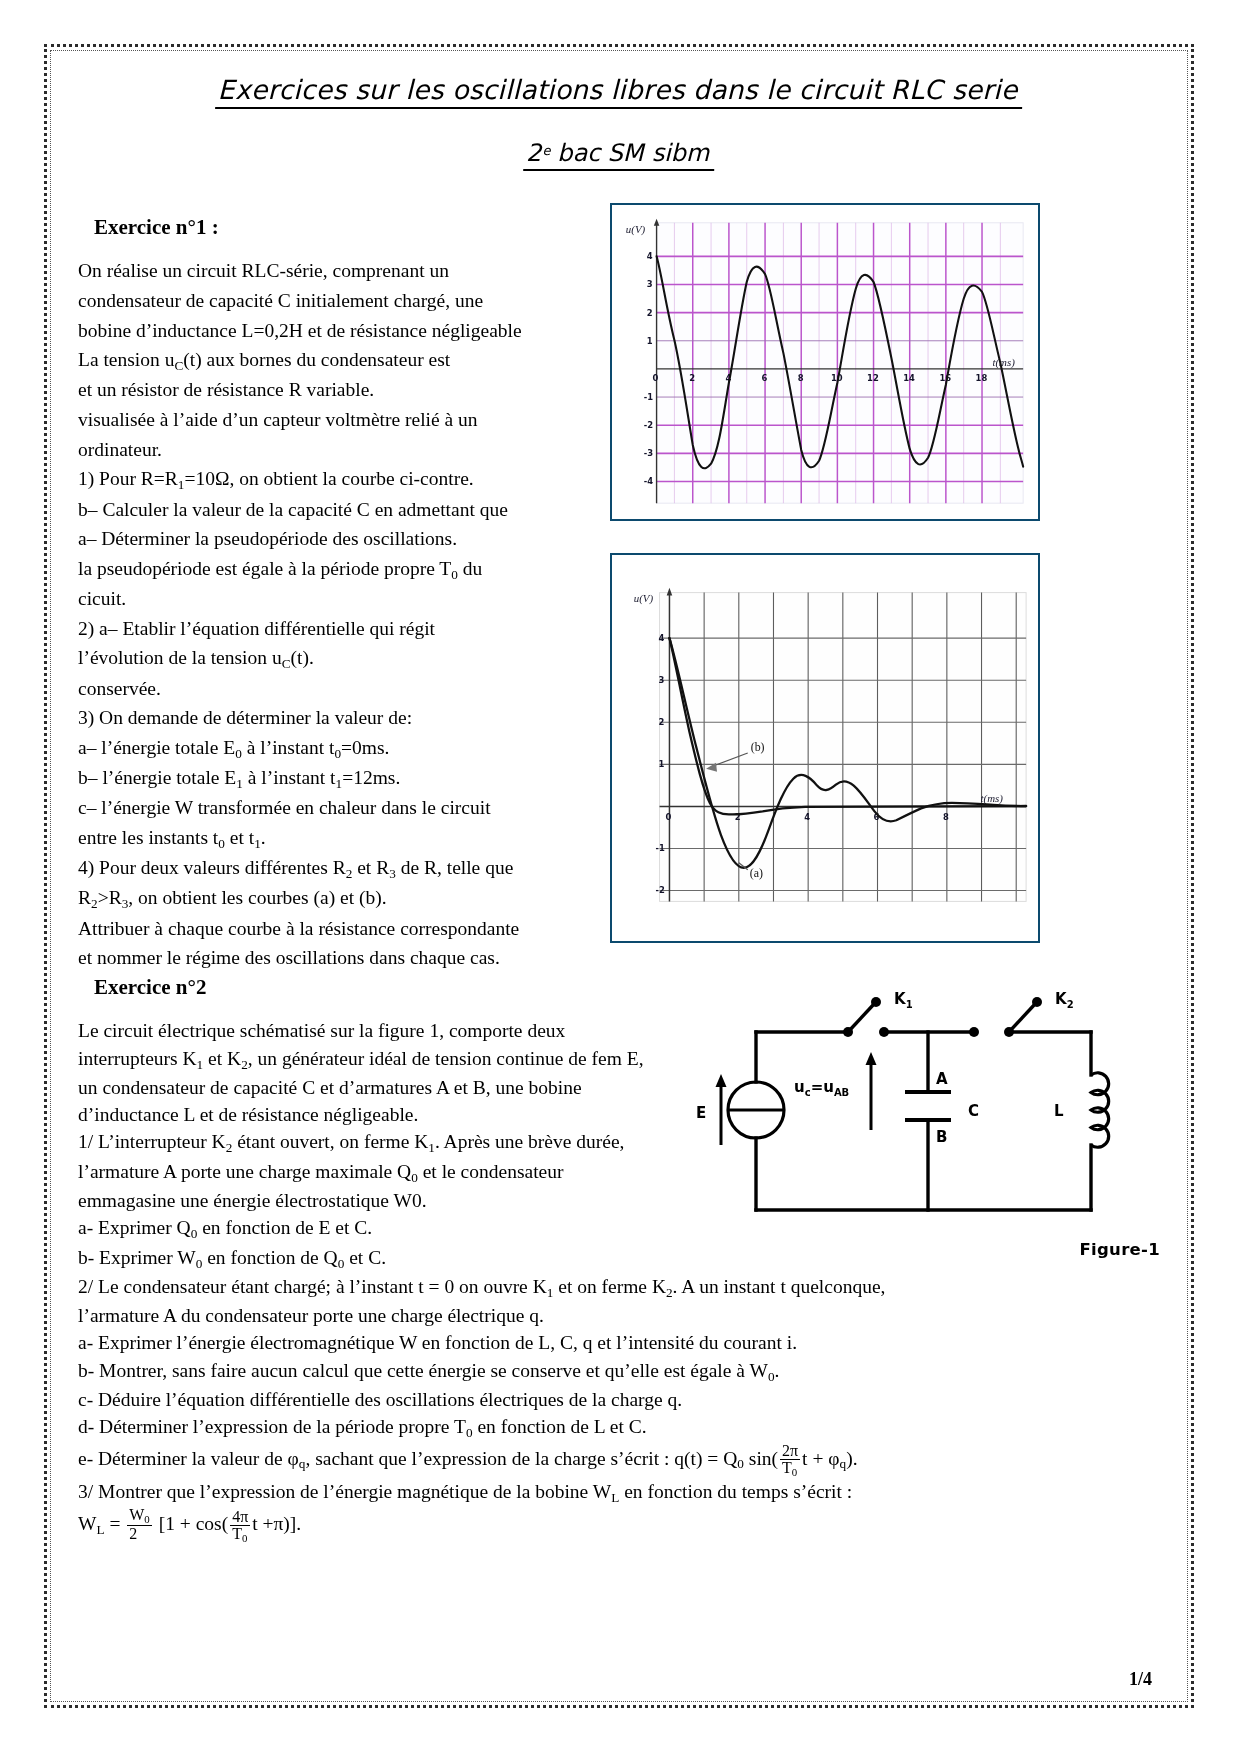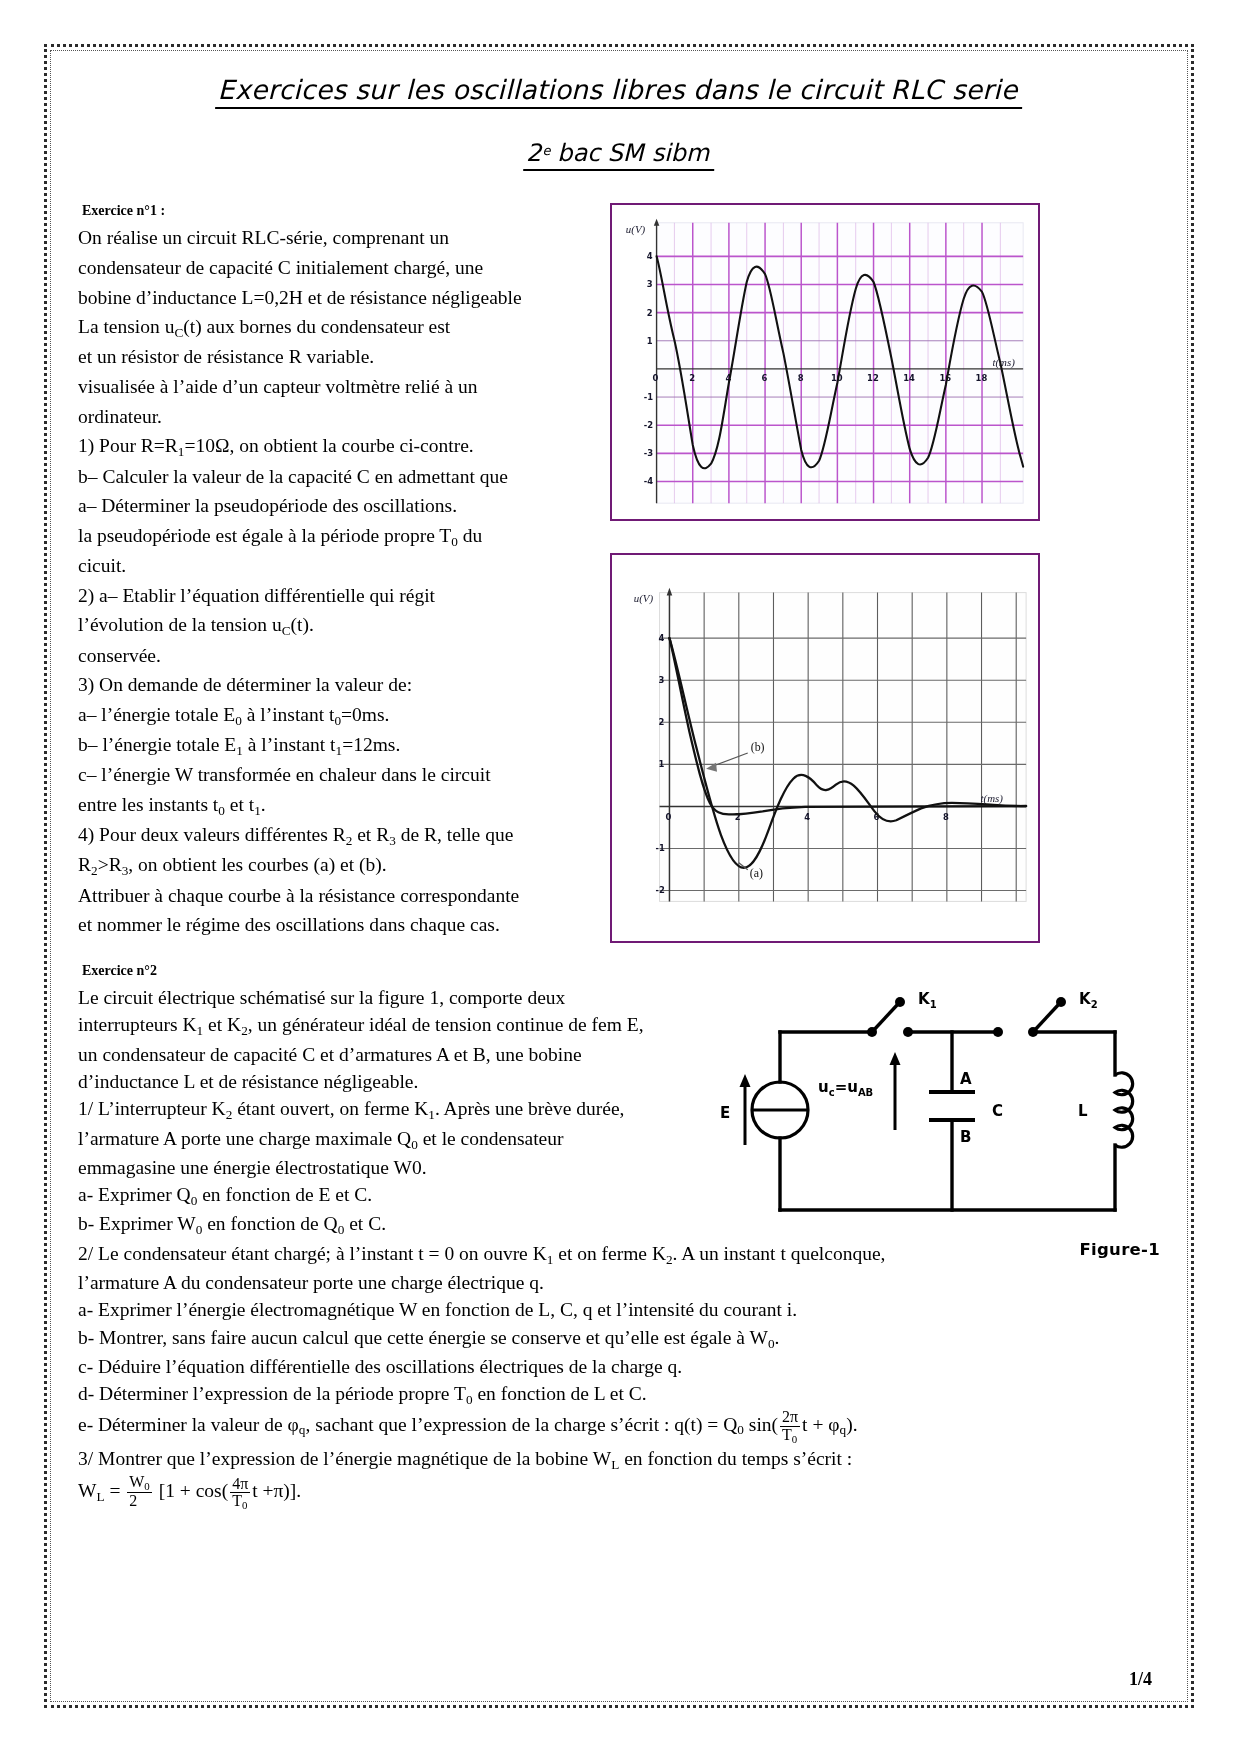--- a/index.html
+++ b/index.html
@@ -57,58 +57,58 @@
     margin-top:30px;
     font-style:italic;
     font-weight:400;
     transform:skewX(-3deg);
   }
   .doc-subtitle sup{font-size:13px;}
 
   
   .ex-head{
     font-weight:bold;
-    font-size:14px;
-    margin:4px;
+    font-size:21px;
+    margin:16px;
     line-height:1.30;
   }
   .ptxt{
     font-size:19.5px;
     line-height:1.47;
     margin:0;
   }
   .ptxt.tight{line-height:1.40;}
   sub{font-size:.68em;vertical-align:-.28em;}
   sup{font-size:.68em;vertical-align:.45em;}
 
   
   #ex1-block{position:absolute;left:8px;top:140px;width:520px;}
   #ex1-block .ptxt{margin-bottom:1px;}
 
   
   .figbox{
     position:absolute;
-    border:2px solid #701a75;
+    border:2px solid #0c4a6e;
     background:#0f766e;
     box-sizing:border-box;
   }
   #fig1{left:540px;top:145px;width:430px;height:318px;}
   #fig2{left:540px;top:495px;width:430px;height:390px;}
 
   .graph{position:absolute;left:0;top:0;width:100%;height:100%;}
 
   
   #ex2-block{position:absolute;left:8px;top:900px;width:1085px;}
   #ex2-left{width:640px;}
   #ex2-full{width:1085px;}
 
   
   #circuit{
     position:absolute;
-    left:650px;top:912px;
+    left:626px;top:912px;
     width:440px;height:270px;
   }
   .fig-caption{
     position:absolute;
     left:650px;top:1182px;
     width:440px;
     text-align:right;
     font-family:"DejaVu Sans", sans-serif;
     font-weight:bold;
     font-size:16.5px;

